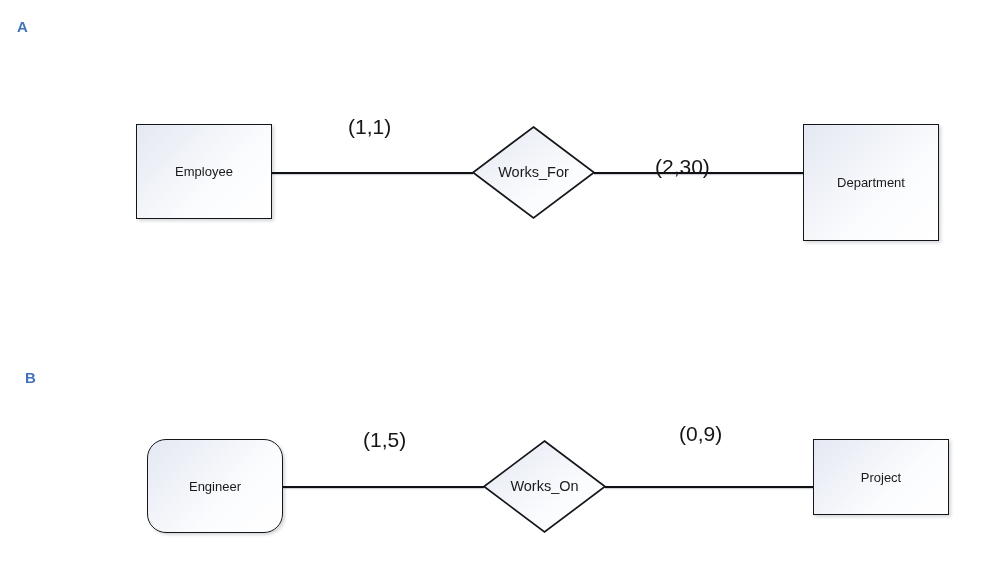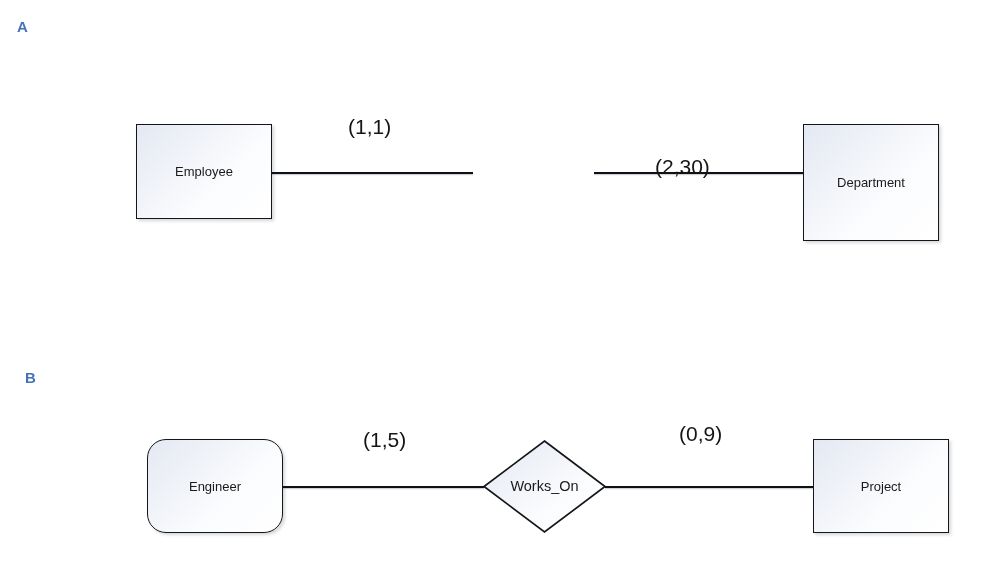--- a/index.html
+++ b/index.html
@@ -101,20 +101,34 @@
   <div class="section-label" style="left:17px; top:19px;">A</div>
 
   <div class="entity" style="left:136px; top:124px; width:136px; height:95px;">
     <span class="entity-label">Employee</span>
   </div>
 
   <div class="connector" style="left:272px; top:172px; width:201px;"></div>
 
   <div class="cardinality" style="left:348px; top:116px;">(1,1)</div>
 
+  <div class="diamond-wrap" style="left:472px; top:126px; width:123px; height:93px;">
+    <svg width="123" height="93" viewBox="0 0 123 93">
+      <defs>
+        <linearGradient id="gradA" x1="0" y1="0" x2="1" y2="1">
+          <stop offset="0%" stop-color="#e4e8f2"></stop>
+          <stop offset="30%" stop-color="#eef1f7"></stop>
+          <stop offset="65%" stop-color="#fbfcfe"></stop>
+          <stop offset="100%" stop-color="#ffffff"></stop>
+        </linearGradient>
+      </defs>
+      <polygon points="61.5,1 122,46.5 61.5,92 1,46.5" fill="url(#gradA)" stroke="#15161a" stroke-width="1.7"></polygon>
+    </svg>
+    <div class="diamond-label">Works_For</div>
+  </div>
 
   <div class="connector" style="left:594px; top:172px; width:210px;"></div>
 
   <div class="cardinality" style="left:655px; top:116px;margin-top:40px;">(2,30)</div>
 
   <div class="entity" style="left:803px; top:124px; width:136px; height:117px;justify-content:center;">
     <span class="entity-label">Department</span>
   </div>
 
   <div class="section-label" style="left:25px; top:370px;">B</div>
@@ -139,17 +153,17 @@
       </defs>
       <polygon points="61.5,1 122,46.5 61.5,92 1,46.5" fill="url(#gradB)" stroke="#15161a" stroke-width="1.7"></polygon>
     </svg>
     <div class="diamond-label">Works_On</div>
   </div>
 
   <div class="connector" style="left:605px; top:486px; width:209px;"></div>
 
   <div class="cardinality" style="left:679px; top:423px;">(0,9)</div>
 
-  <div class="entity" style="left:813px; top:439px; width:136px; height:94px;">
+  <div class="entity" style="left:813px; top:439px; width:136px; height:76px;">
     <span class="entity-label">Project</span>
   </div>
 
 </div>
 
 </body></html>

